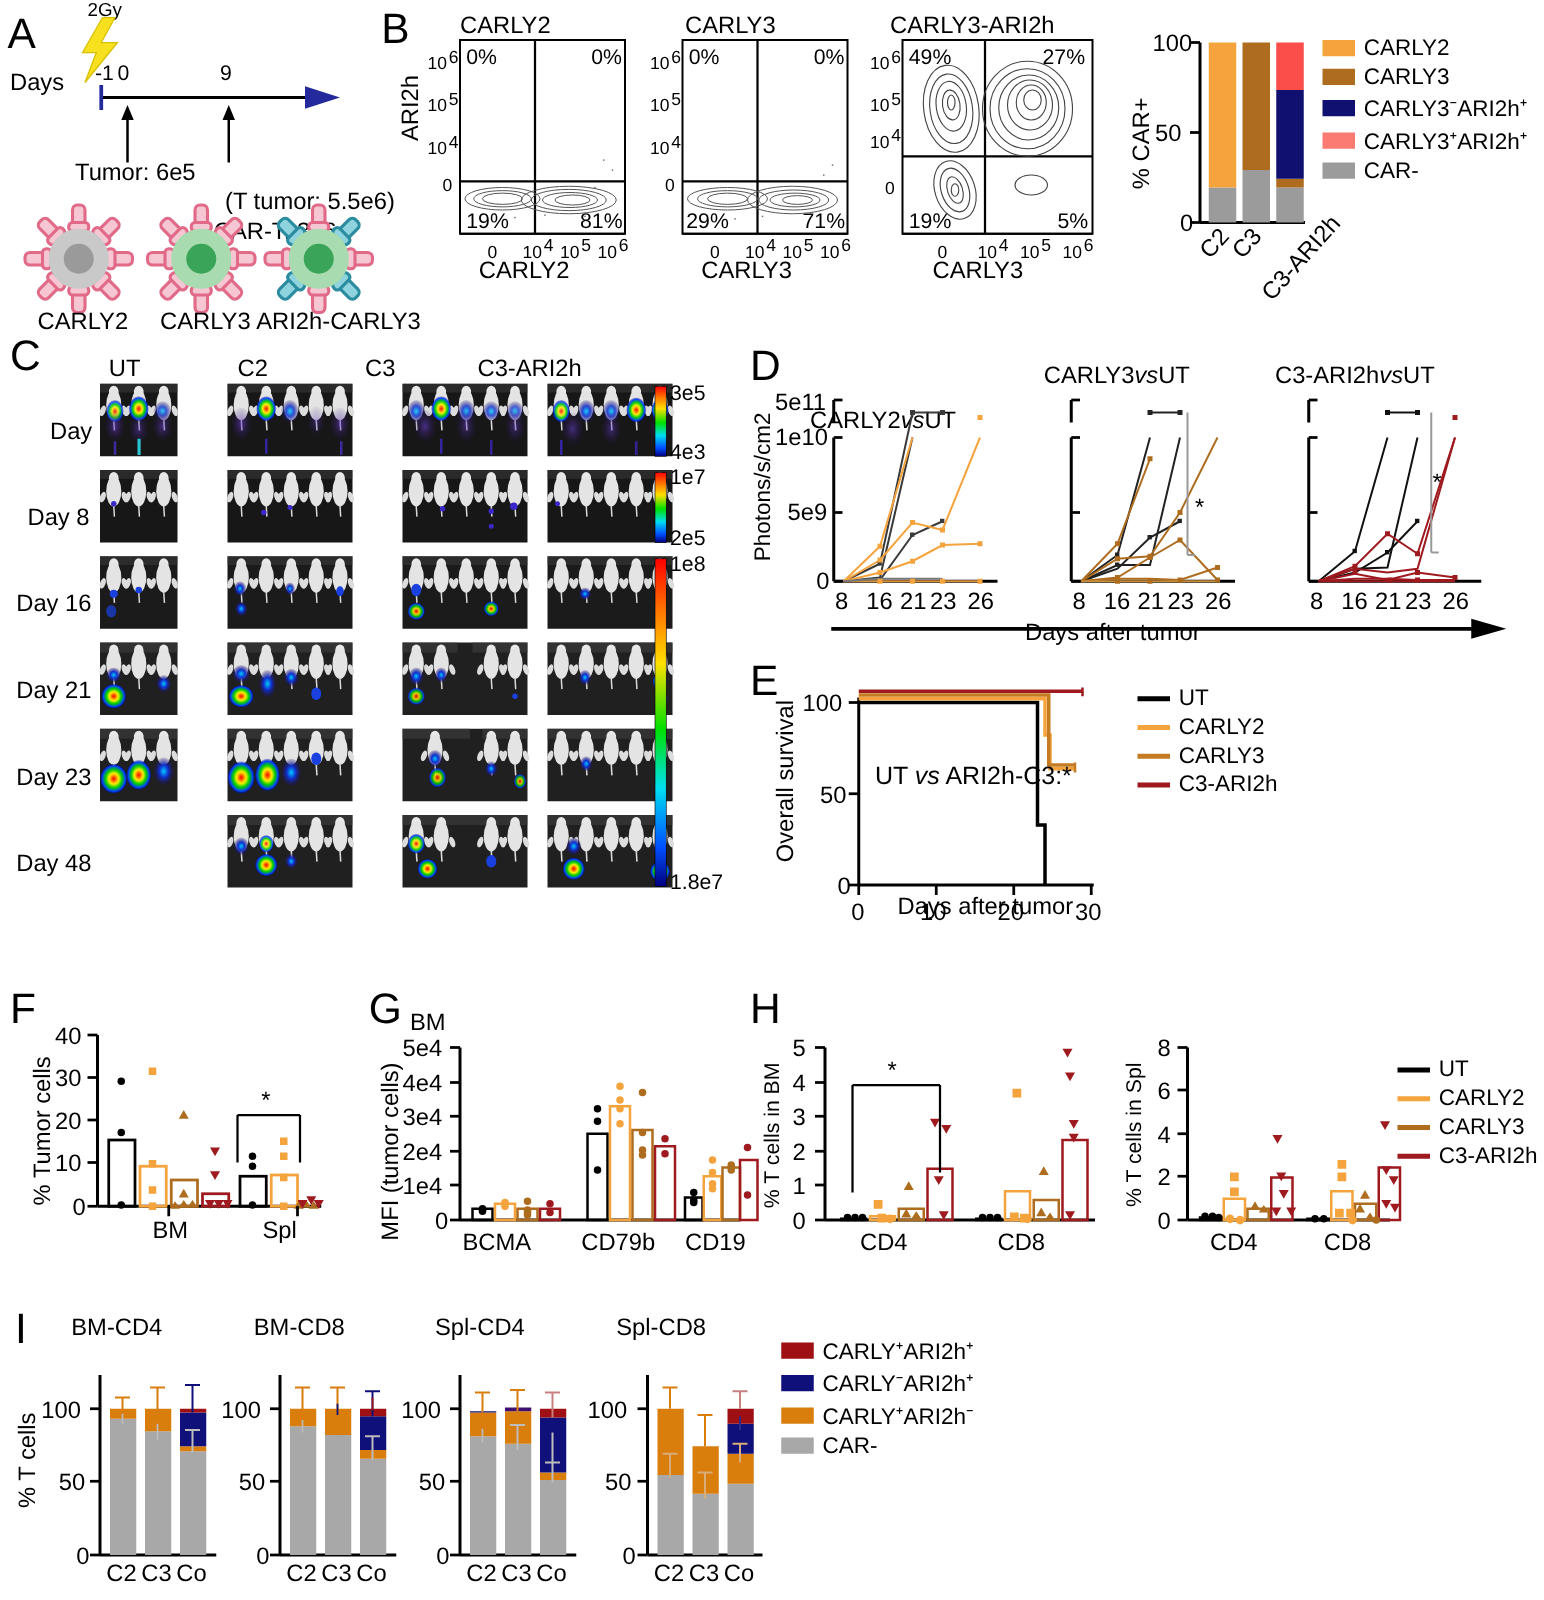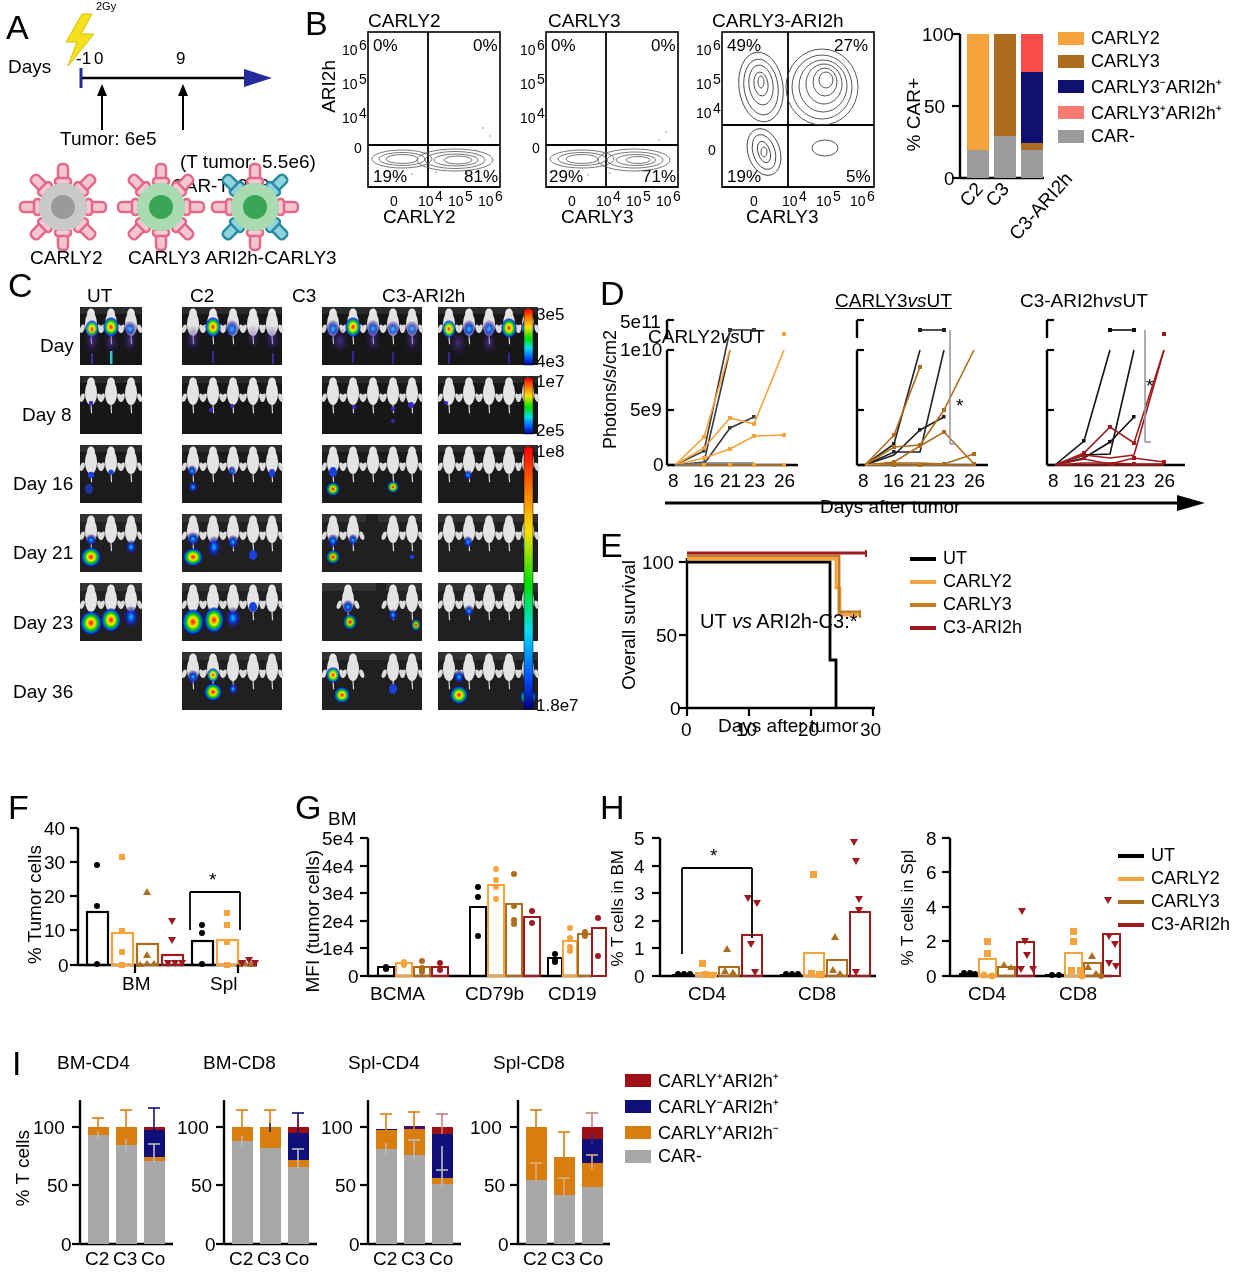--- a/index.html
+++ b/index.html
@@ -5,21 +5,21 @@
   * { box-sizing: border-box; }
   html, body { margin:0; padding:0; }
   body {
     width:1235px; height:1280px; background:#fff;
     font-family:"Liberation Sans", sans-serif; color:#000;
     position:relative; overflow:hidden;
   }
   .abs { position:absolute; }
   .panel-letter { font-size:34px; font-weight:400; line-height:1; }
   .ttl { font-size:19px; }
-  .small { font-size:11px;margin-left:26px; }
+  .small { font-size:15px; }
   .vert { writing-mode:vertical-rl; transform:rotate(180deg); }
   svg { display:block; overflow:visible; }
   .axline { stroke:#000; stroke-width:2.4; fill:none; }
   .tick { stroke:#000; stroke-width:2.2; }
   .lbl { font-family:"Liberation Sans",sans-serif; font-size:17px; fill:#000; }
   .lbl-sm { font-family:"Liberation Sans",sans-serif; font-size:14px; fill:#000; }
   .lbl-bg { font-family:"Liberation Sans",sans-serif; font-size:19px; fill:#000; }
   .leg-txt { font-size:18px; white-space:nowrap; }
   .leg-row { display:flex; align-items:center; gap:7px; margin-bottom:2px; }
   .leg-sw { width:26px; height:13px; display:inline-block; }
@@ -387,21 +387,21 @@
 <div class="abs ttl" style="left:87px; top:285px;">UT</div>
 <div class="abs ttl" style="left:190px; top:285px;">C2</div>
 <div class="abs ttl" style="left:292px; top:285px;">C3</div>
 <div class="abs ttl" style="left:382px; top:285px;">C3-ARI2h</div>
 
 <div class="abs ttl" style="left:40px; top:335px;">Day 1</div>
 <div class="abs ttl" style="left:22px; top:404px;">Day 8</div>
 <div class="abs ttl" style="left:13px; top:473px;">Day 16</div>
 <div class="abs ttl" style="left:13px; top:542px;">Day 21</div>
 <div class="abs ttl" style="left:13px; top:612px;">Day 23</div>
-<div class="abs ttl" style="left:13px; top:681px;">Day 36</div>
+<div class="abs ttl" style="left:13px; top:681px;">Day 48</div>
 
 <svg class="abs" style="left:80px; top:307px;" width="440" height="410">
   <defs>
     <radialGradient id="hotspot" cx="50%" cy="50%" r="50%">
       <stop offset="0%" stop-color="#ff0000"></stop>
         <stop offset="35%" stop-color="#ffee00"></stop>
       <stop offset="60%" stop-color="#00d000"></stop>
         <stop offset="85%" stop-color="#0040ff"></stop>
       <stop offset="100%" stop-color="#0000a0" stop-opacity="0.2"></stop>
     </radialGradient>
@@ -909,21 +909,21 @@
   <text x="12" y="80" class="lbl" font-size="17">1e7</text>
   <text x="12" y="129" class="lbl" font-size="17">2e5</text>
   <rect x="0" y="140" width="9" height="262" fill="url(#cbar)" stroke="#000" stroke-width="0.5"></rect>
   <text x="12" y="150" class="lbl" font-size="17">1e8</text>
   <text x="12" y="404" class="lbl" font-size="17">1.8e7</text>
 </svg>
 
 <div class="abs panel-letter" style="left:600px; top:276px;">D</div>
 
 <div class="abs ttl" style="left:648px; top:290px;margin-top:36px;"><span>CARLY2</span><span style="font-style:italic">vs</span><span>UT</span></div>
-<div class="abs ttl" style="left:835px; top:290px;text-decoration:underline;"><span>CARLY3</span><span style="font-style:italic">vs</span><span>UT</span></div>
+<div class="abs ttl" style="left:835px; top:290px;"><span>CARLY3</span><span style="font-style:italic">vs</span><span>UT</span></div>
 <div class="abs ttl" style="left:1020px; top:290px;"><span>C3-ARI2h</span><span style="font-style:italic">vs</span><span>UT</span></div>
 
 <div class="abs ttl vert" style="left:600px; top:330px; font-size:18px;">Photons/s/cm2</div>
 
 <svg class="abs" style="left:620px; top:312px;" width="600" height="190">
 
   <g>
     <text x="0" y="16" class="lbl-bg">5e11</text>
     <text x="0" y="44" class="lbl-bg">1e10</text>
     <text x="10" y="104" class="lbl-bg">5e9</text>

